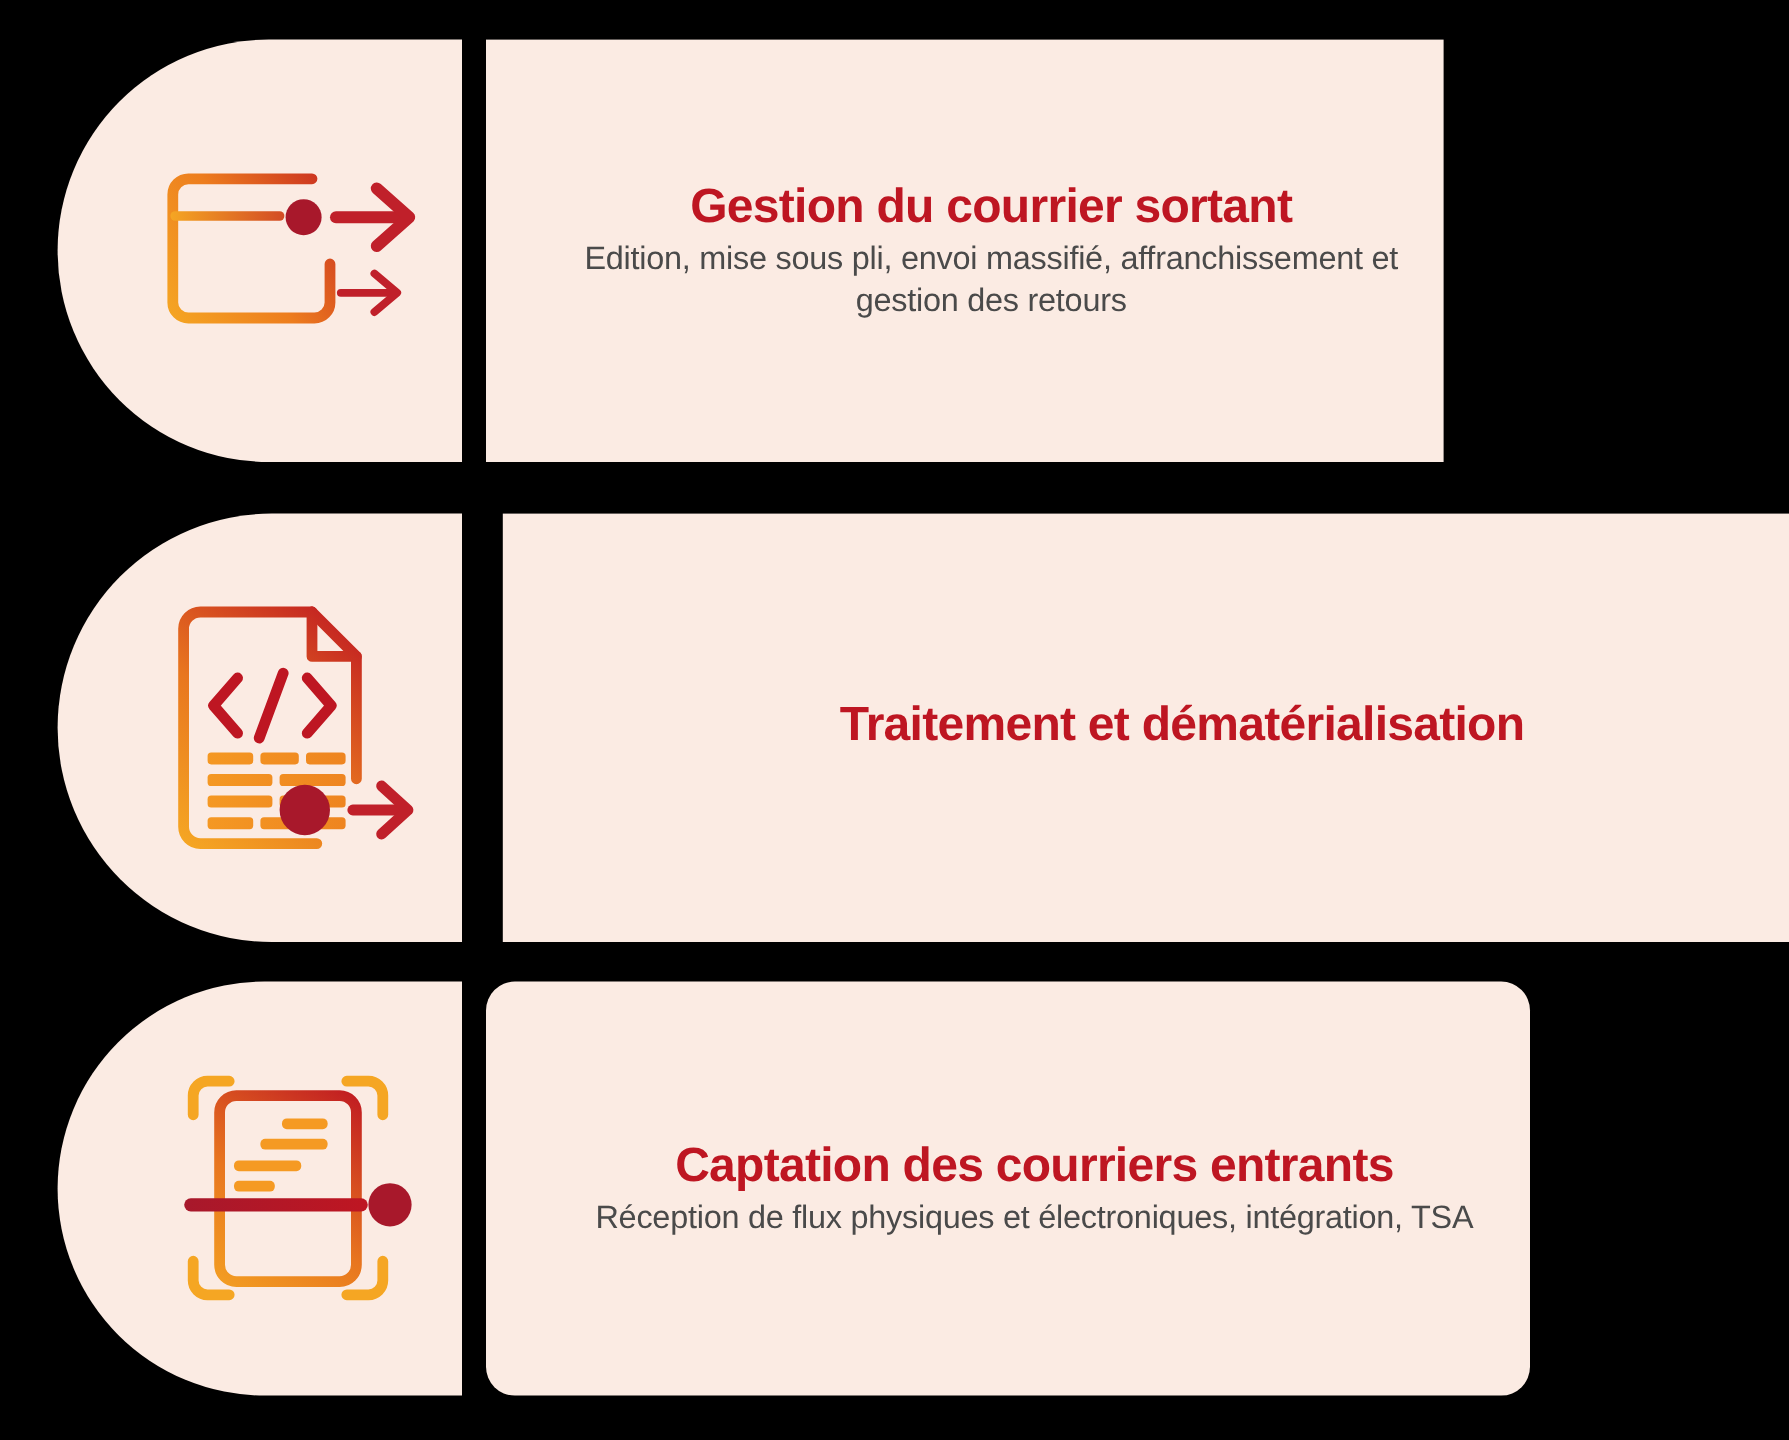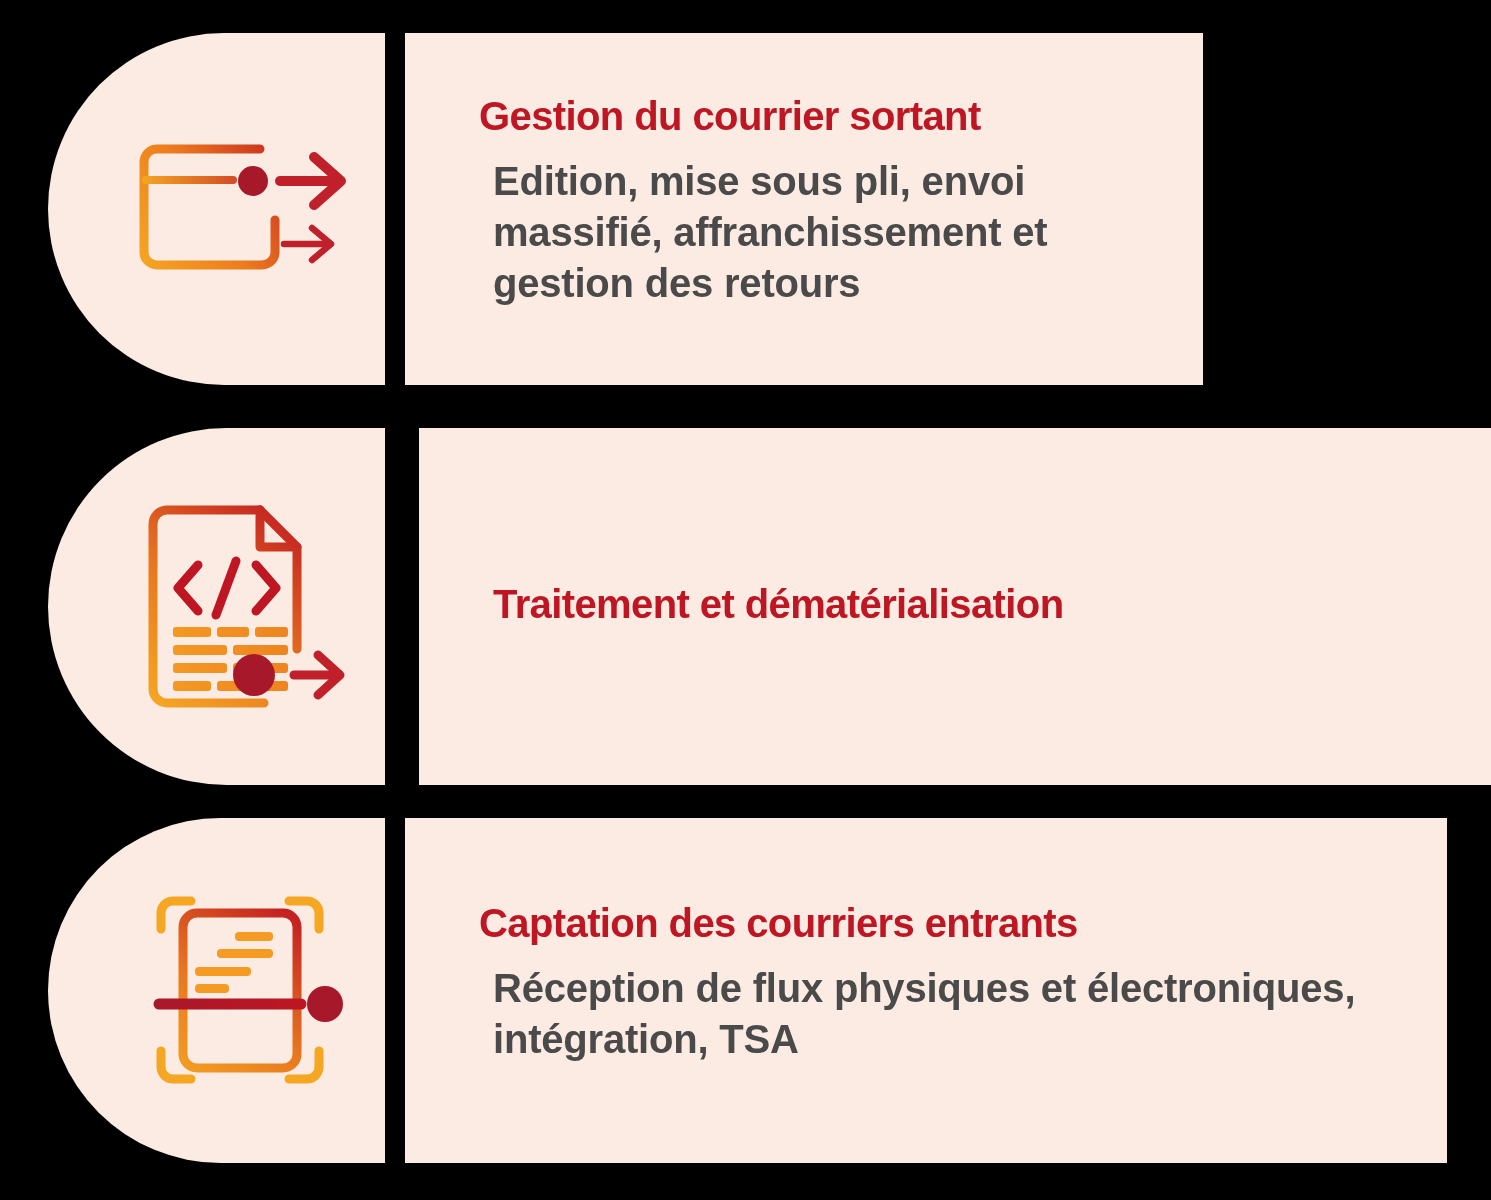--- a/index.html
+++ b/index.html
@@ -14,20 +14,21 @@
     overflow: hidden;
     font-family: "Liberation Sans", sans-serif;
   }
 
   .board {
     position: absolute;
     left: 0; top: 0;
     width: 1491px;
     height: 1200px;
     background: #000000;
+    text-align: center;
   }
 
   
   .icon-panel {
     position: absolute;
     background: #FBEBE3;
     border-top-left-radius: 9999px;
     border-bottom-left-radius: 9999px;
     border-top-right-radius: 0;
     border-bottom-right-radius: 0;
@@ -60,36 +61,36 @@
     color: #BE1622;
     font-weight: bold;
     font-size: 40px;
     line-height: 1.08;
     letter-spacing: -0.6px;
     margin: 0 0 4px 0;
     white-space: nowrap;
   }
   .card-desc {
     color: #4A4A4A;
-    font-size: 40px;
+    font-size: 27px;
     line-height: 1.28;
-    margin: 14px;
-    font-weight: 700;
+    margin: 0;
+    font-weight: 400;
     letter-spacing: -0.2px;
   }
 
   
   #row1-icon { left: 48px;  top: 33px;   width: 337px; height: 352px; }
   #row1-text { left: 405px; top: 33px;   width: 798px; height: 352px; }
   
   #row2-icon { left: 48px;  top: 428px;  width: 337px; height: 357px; }
   #row2-text { left: 419px; top: 428px;  width: 1088px; height: 357px; }
   
   #row3-icon { left: 48px;  top: 818px;  width: 337px; height: 345px; }
-  #row3-text { left: 405px; top: 818px;  width: 1042px; height: 345px; }
+  #row3-text { left: 405px; top: 818px;  width: 870px; height: 345px; border-radius: 24px; }
 </style>
 </head>
 <body>
 
 <div class="board">
 
   <div class="icon-panel" id="row1-icon">
     <div class="icon-wrap">
       <svg width="230" height="150" viewBox="0 0 230 150" fill="none" xmlns="http://www.w3.org/2000/svg">
         <defs>

